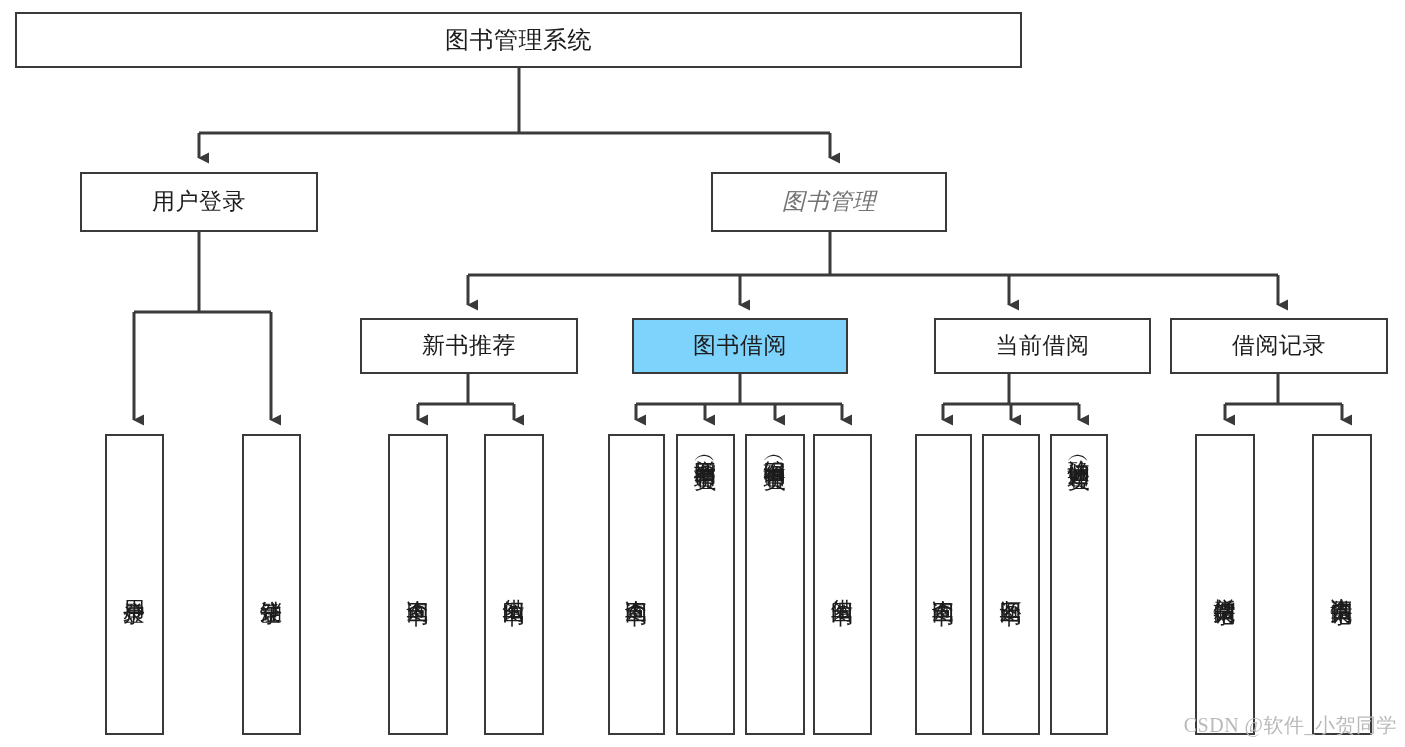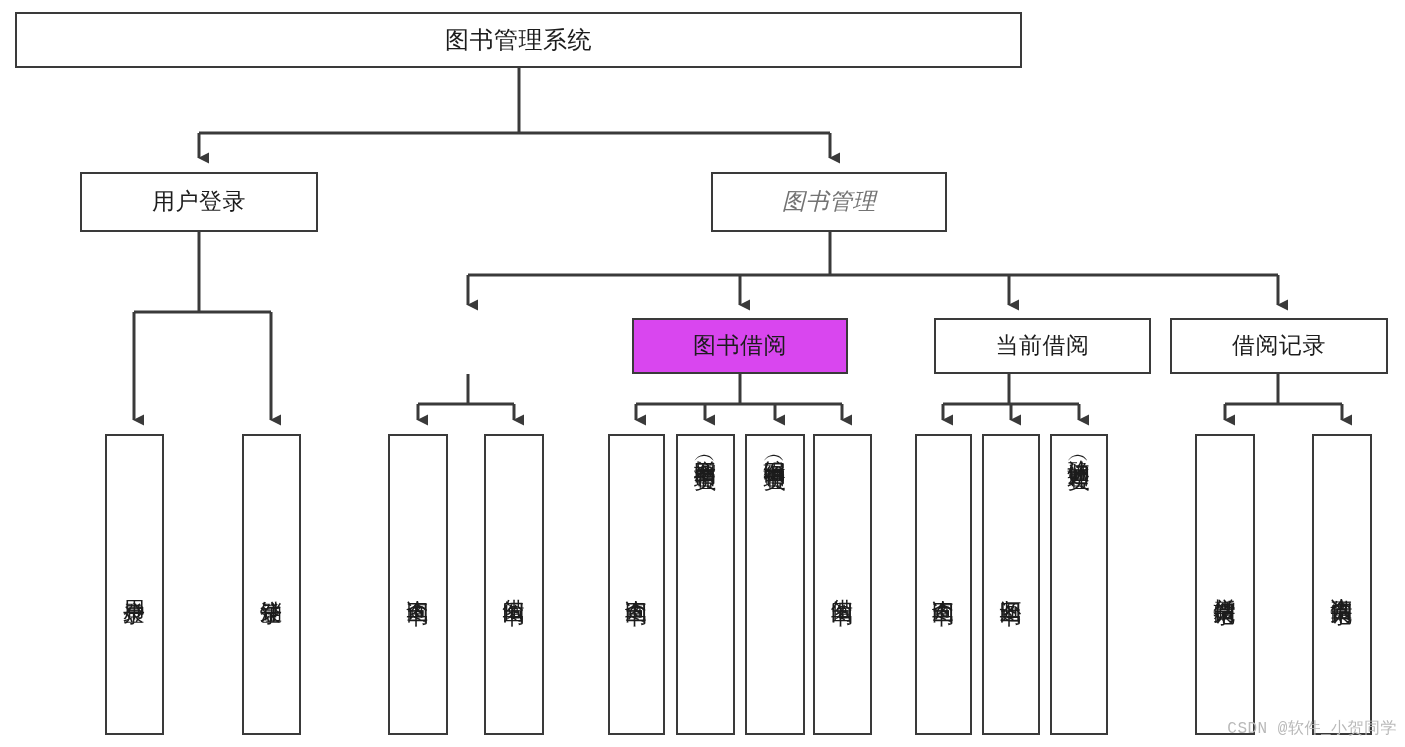--- a/index.html
+++ b/index.html
@@ -67,25 +67,25 @@
     justify-content: center;
   }
   .leaf-inner.top {
     align-items: flex-start;
     padding-top: 6px;
   }
   #watermark {
     position: absolute;
     right: 8px;
     bottom: 8px;
-    font-size: 16px;
+    font-size: 20px;
     color: #b9b9b9;
     letter-spacing: 0.5px;
     white-space: nowrap;
-    font-family: Liberation Mono, monospace;
+    font-family: Liberation Serif, serif;
   }
 </style>
 </head>
 <body>
 
 <div id="diagram-root" style="background: rgb(255, 255, 255);">
 
   <svg id="connector-layer" viewBox="0 0 1405 747" width="1405" height="747" xmlns="http://www.w3.org/2000/svg">
     <defs>
       <marker id="arrow" viewBox="0 0 12 12" refX="6" refY="10" markerWidth="12" markerHeight="12" orient="auto-start-reverse" markerUnits="userSpaceOnUse">
@@ -135,21 +135,22 @@
       <path d="M 1225 404 L 1225 420" marker-end="url(#arrow)"></path>
       <path d="M 1342 404 L 1342 420" marker-end="url(#arrow)"></path>
     </g>
   </svg>
 
   <div class="node horiz root" style="left: 15px; top: 12px; width: 1007px; height: 56px; border-color: rgb(58, 58, 58); background: rgb(255, 255, 255); color: rgb(28, 28, 28);">图书管理系统</div>
 
   <div class="node horiz" style="left: 80px; top: 172px; width: 238px; height: 60px; border-color: rgb(58, 58, 58); background: rgb(255, 255, 255); color: rgb(28, 28, 28);">用户登录</div>
   <div class="node horiz" style="left: 711px; top: 172px; width: 236px; height: 60px; border-color: rgb(58, 58, 58); background: rgb(255, 255, 255); color: #737373; font-style: italic;">图书管理</div>
 
-  <div class="node horiz" style="left: 632px; top: 318px; width: 216px; height: 56px; border-color: rgb(58, 58, 58); background: #d946ef; color: rgb(28, 28, 28);">图书借阅</div>
+  <div class="node horiz" style="left: 360px; top: 318px; width: 218px; height: 56px; border-color: rgb(58, 58, 58); background: rgb(255, 255, 255); color: rgb(28, 28, 28);">新书推荐</div>
+  <div class="node horiz" style="left: 632px; top: 318px; width: 216px; height: 56px; border-color: rgb(58, 58, 58); background: #7dd3fc; color: rgb(28, 28, 28);">图书借阅</div>
   <div class="node horiz" style="left: 934px; top: 318px; width: 217px; height: 56px; border-color: rgb(58, 58, 58); background: rgb(255, 255, 255); color: rgb(28, 28, 28);">当前借阅</div>
   <div class="node horiz" style="left: 1170px; top: 318px; width: 218px; height: 56px; border-color: rgb(58, 58, 58); background: rgb(255, 255, 255); color: rgb(28, 28, 28);">借阅记录</div>
 
   <div class="node leaf" style="left: 105px; top: 434px; width: 59px; height: 301px; border-color: rgb(58, 58, 58); background: rgb(255, 255, 255); color: rgb(28, 28, 28);">
     <div class="leaf-inner">
         <span class="vtext">用户登录</span>
       </div>
   </div>
   <div class="node leaf" style="left: 242px; top: 434px; width: 59px; height: 301px; border-color: rgb(58, 58, 58); background: rgb(255, 255, 255); color: rgb(28, 28, 28);">
     <div class="leaf-inner">

